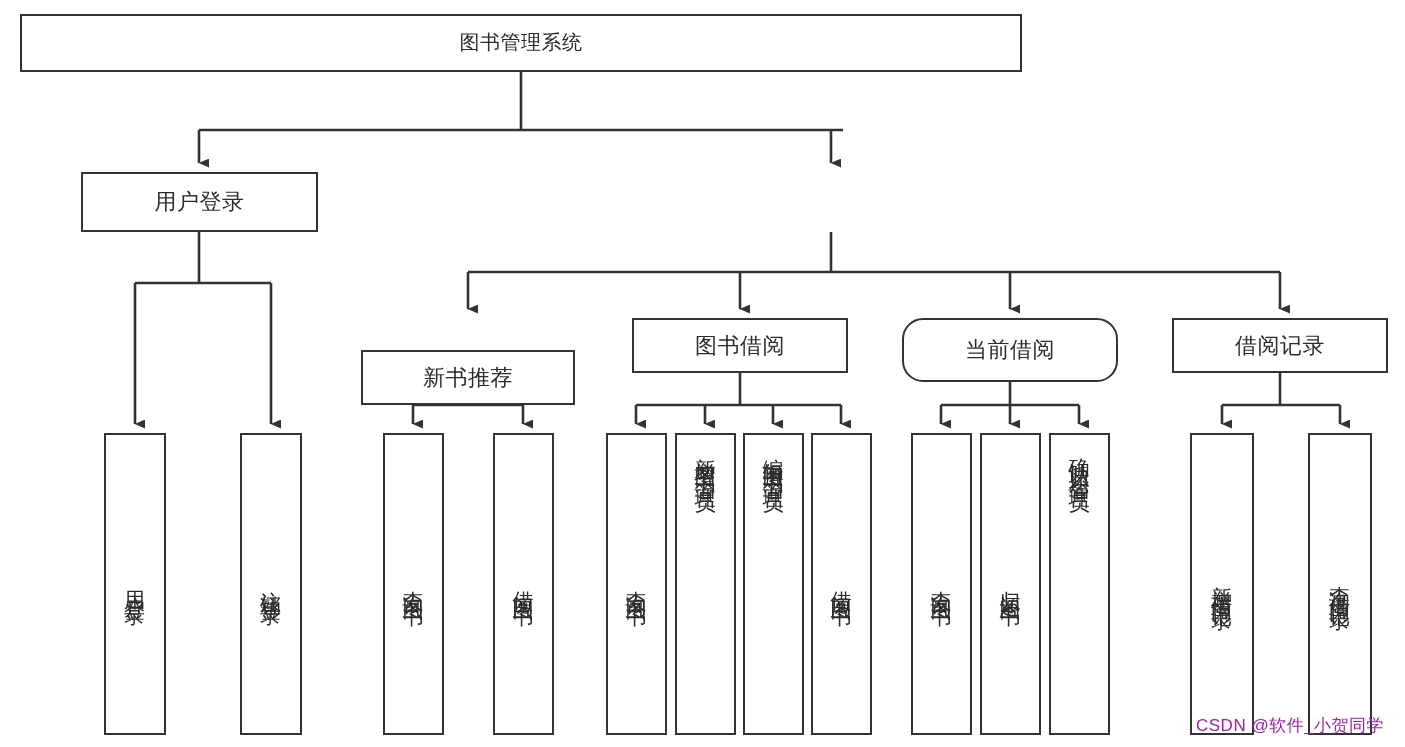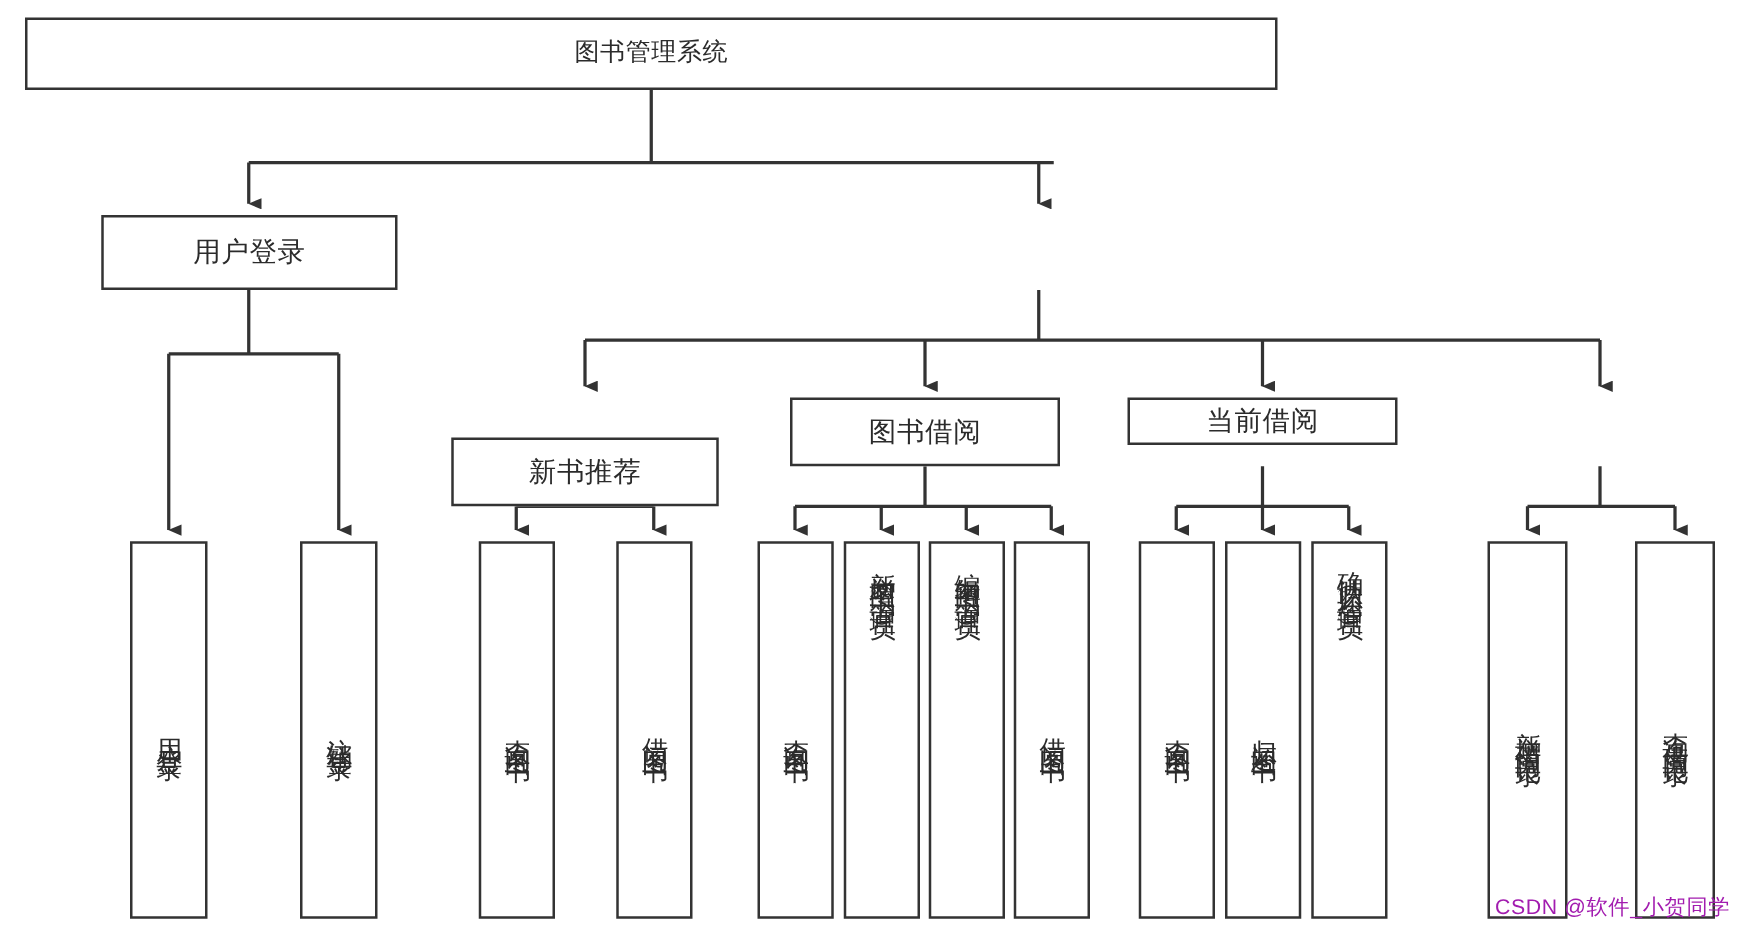--- a/index.html
+++ b/index.html
@@ -139,24 +139,27 @@
 
 
   <div class="node-box horiz" style="left:361px; top:318px; width:214px; height:55px;margin-top:32px;">
     <span class="node-label">新书推荐</span>
   </div>
 
   <div class="node-box horiz" style="left:632px; top:318px; width:216px; height:55px;">
     <span class="node-label">图书借阅</span>
   </div>
 
-  <div class="node-box horiz" style="left:902px; top:318px; width:216px; height:38px;">
+  <div class="node-box horiz" style="left:902px; top:318px; width:216px; height:64px;border-radius:21px;">
     <span class="node-label">当前借阅</span>
   </div>
 
+  <div class="node-box horiz" style="left:1172px; top:318px; width:216px; height:55px;">
+    <span class="node-label">借阅记录</span>
+  </div>
 
   <div class="node-box vert centered" style="left:104px; top:433px; width:62px; height:302px;">
     <span class="node-label">用户登录</span>
   </div>
 
   <div class="node-box vert centered" style="left:240px; top:433px; width:62px; height:302px;">
     <span class="node-label">注销登录</span>
   </div>
 
   <div class="node-box vert centered" style="left:383px; top:433px; width:61px; height:302px;">

